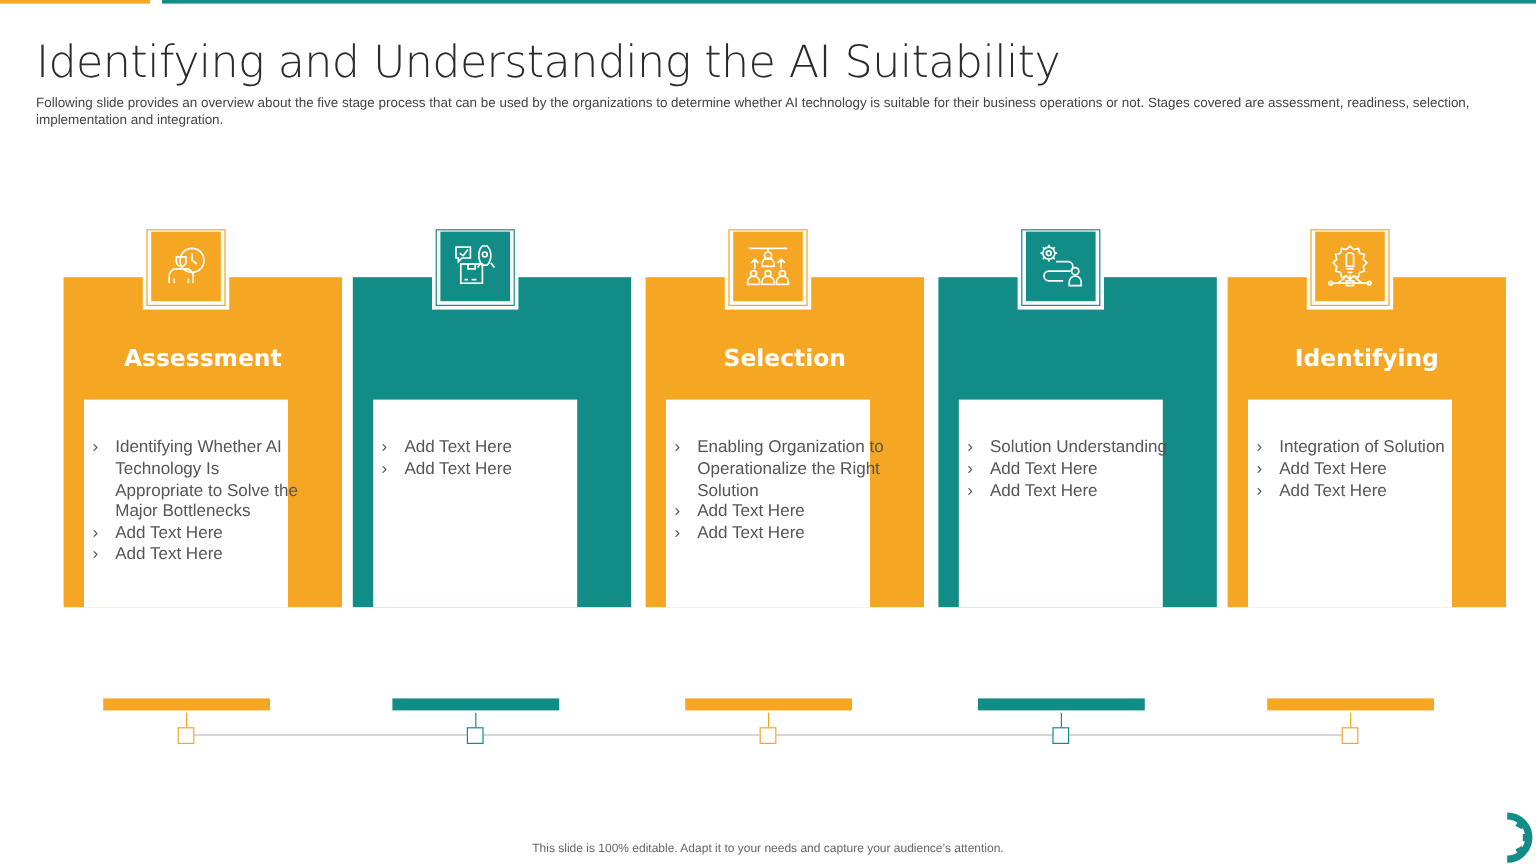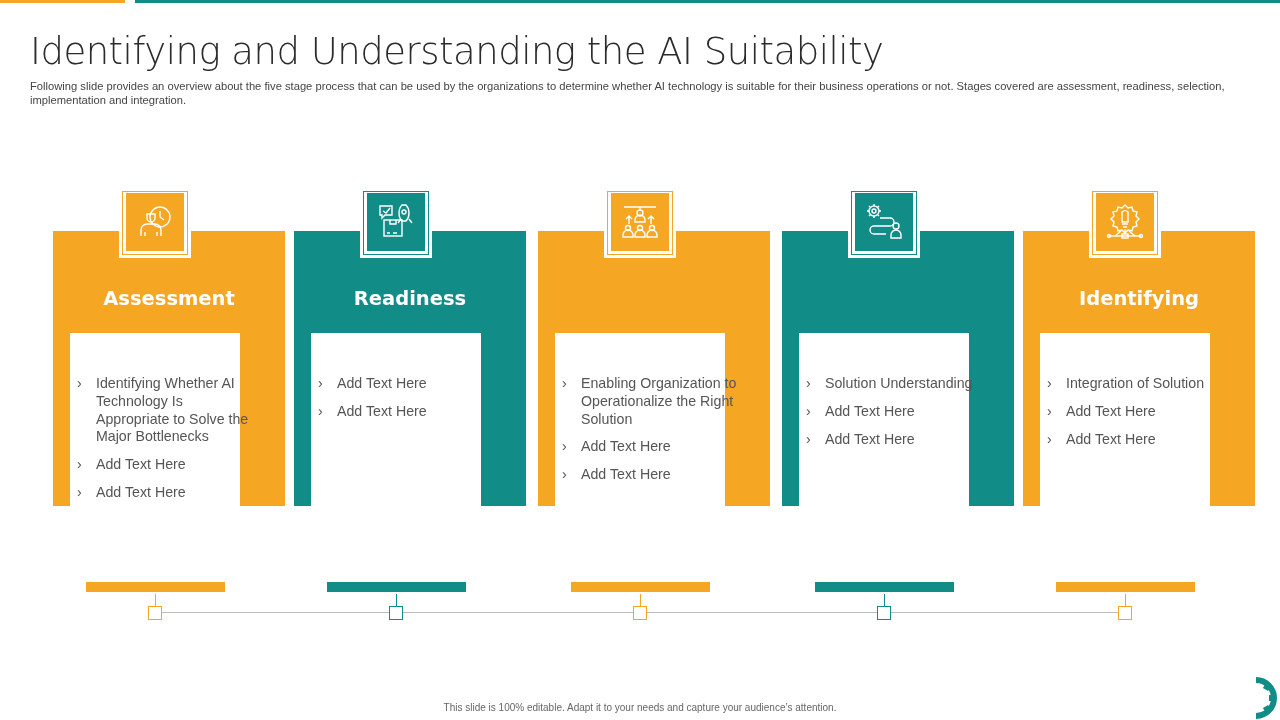--- a/index.html
+++ b/index.html
@@ -8,21 +8,21 @@
   .topbar-b { position: absolute; left: 135px; top: 0; width: 1145px; height: 3px; background: #128C86; }
   .title { position: absolute; left: 30px; top: 30px; font-size: 37px; font-weight: normal; color: #2b2b2b; font-family: "DejaVu Sans", sans-serif; letter-spacing: -0.5px; font-weight: 300; }
   .subtitle { position: absolute; left: 30px; top: 79px; width: 1200px; font-size: 11.2px; line-height: 14px; color: #444; }
   .card { position: absolute; top: 231px; width: 232px; height: 275px; }
   .card .inner { position: absolute; left: 17px; top: 102px; width: 170px; height: 173px; background: #fff; }
   .card .heading { position: absolute; left: 0; top: 56px; width: 100%; text-align: center; color: #fff; font-weight: bold; font-size: 19.5px; font-family: "DejaVu Sans", sans-serif; }
   .iconbox { position: absolute; top: 188px; width: 72px; height: 70px; background: #fff; }
   .iconbox .frame { position: absolute; left: 3px; top: 3px; width: 66px; height: 64px; border: 1px solid; }
   .iconbox .fill { position: absolute; left: 7px; top: 5px; width: 58px; height: 58px; display: flex; align-items: center; justify-content: center; }
   .bullets { position: absolute; left: 24px; top: 134px; width: 180px; list-style: none; font-size: 14.2px; line-height: 17.8px; color: #555; }
-  .bullets li { position: relative; padding-left: 19px; margin-top: 10px; }
+  .bullets li { position: relative; padding-left: 19px; }
   .bullets li::before { content: "›"; position: absolute; left: 0; top: 0; color: #555; }
   .bar { position: absolute; top: 582px; width: 139px; height: 10px; }
   .tline { position: absolute; left: 155px; top: 612px; width: 970px; height: 1px; background: #bdbdbd; }
   .tick { position: absolute; top: 594px; width: 1px; height: 12px; }
   .node { position: absolute; top: 606px; width: 14px; height: 14px; background: #fff; border: 1.3px solid; }
   .footer { position: absolute; left: 0; top: 702px; width: 1280px; text-align: center; font-size: 10px; color: #666; }
   .gear { position: absolute; left: 1252px; top: 676px; }
 </style>
 </head>
 <body>
@@ -49,21 +49,20 @@
       <circle cx="25" cy="15" r="10"></circle>
         <path d="M25 9v6l4 3"></path>
       <path d="M12 12h8v4a4 4 0 0 1-8 0z"></path>
         <path d="M6 34v-6a6 6 0 0 1 6-6h8a6 6 0 0 1 6 6v6"></path>
         <path d="M10 30v4M22 30v4"></path>
     </svg>
   </div>
 </div>
 
 <div class="card" style="left:294px;background:#128C86;">
-  <div class="heading">Readiness</div>
   <div class="inner"></div>
   <ul class="bullets">
     <li>Add Text Here</li>
     <li>Add Text Here</li>
   </ul>
 </div>
 <div class="iconbox" style="left:360px;">
   <div class="frame" style="border-color:#128C86;"></div>
   <div class="fill" style="background:#128C86;">
     <svg width="40" height="40" viewBox="0 0 40 40" fill="none" stroke="#fff" stroke-width="1.4">
@@ -72,20 +71,21 @@
       <path d="M30 3c4 4 4 12 0 16h-4c-4-4-4-12 0-16z"></path>
         <circle cx="28" cy="10" r="2"></circle>
         <path d="M25 17l-3 4M33 17l3 4"></path>
       <rect x="8" y="18" width="18" height="16"></rect>
         <path d="M14 18v4h6v-4M11 31h3M17 31h4"></path>
     </svg>
   </div>
 </div>
 
 <div class="card" style="left:538px;background:#F5A623;">
+  <div class="heading">Selection</div>
   <div class="inner"></div>
   <ul class="bullets">
     <li>Enabling Organization to Operationalize the Right Solution</li>
     <li>Add Text Here</li>
     <li>Add Text Here</li>
   </ul>
 </div>
 <div class="iconbox" style="left:604px;">
   <div class="frame" style="border-color:#F5A623;"></div>
   <div class="fill" style="background:#F5A623;">

